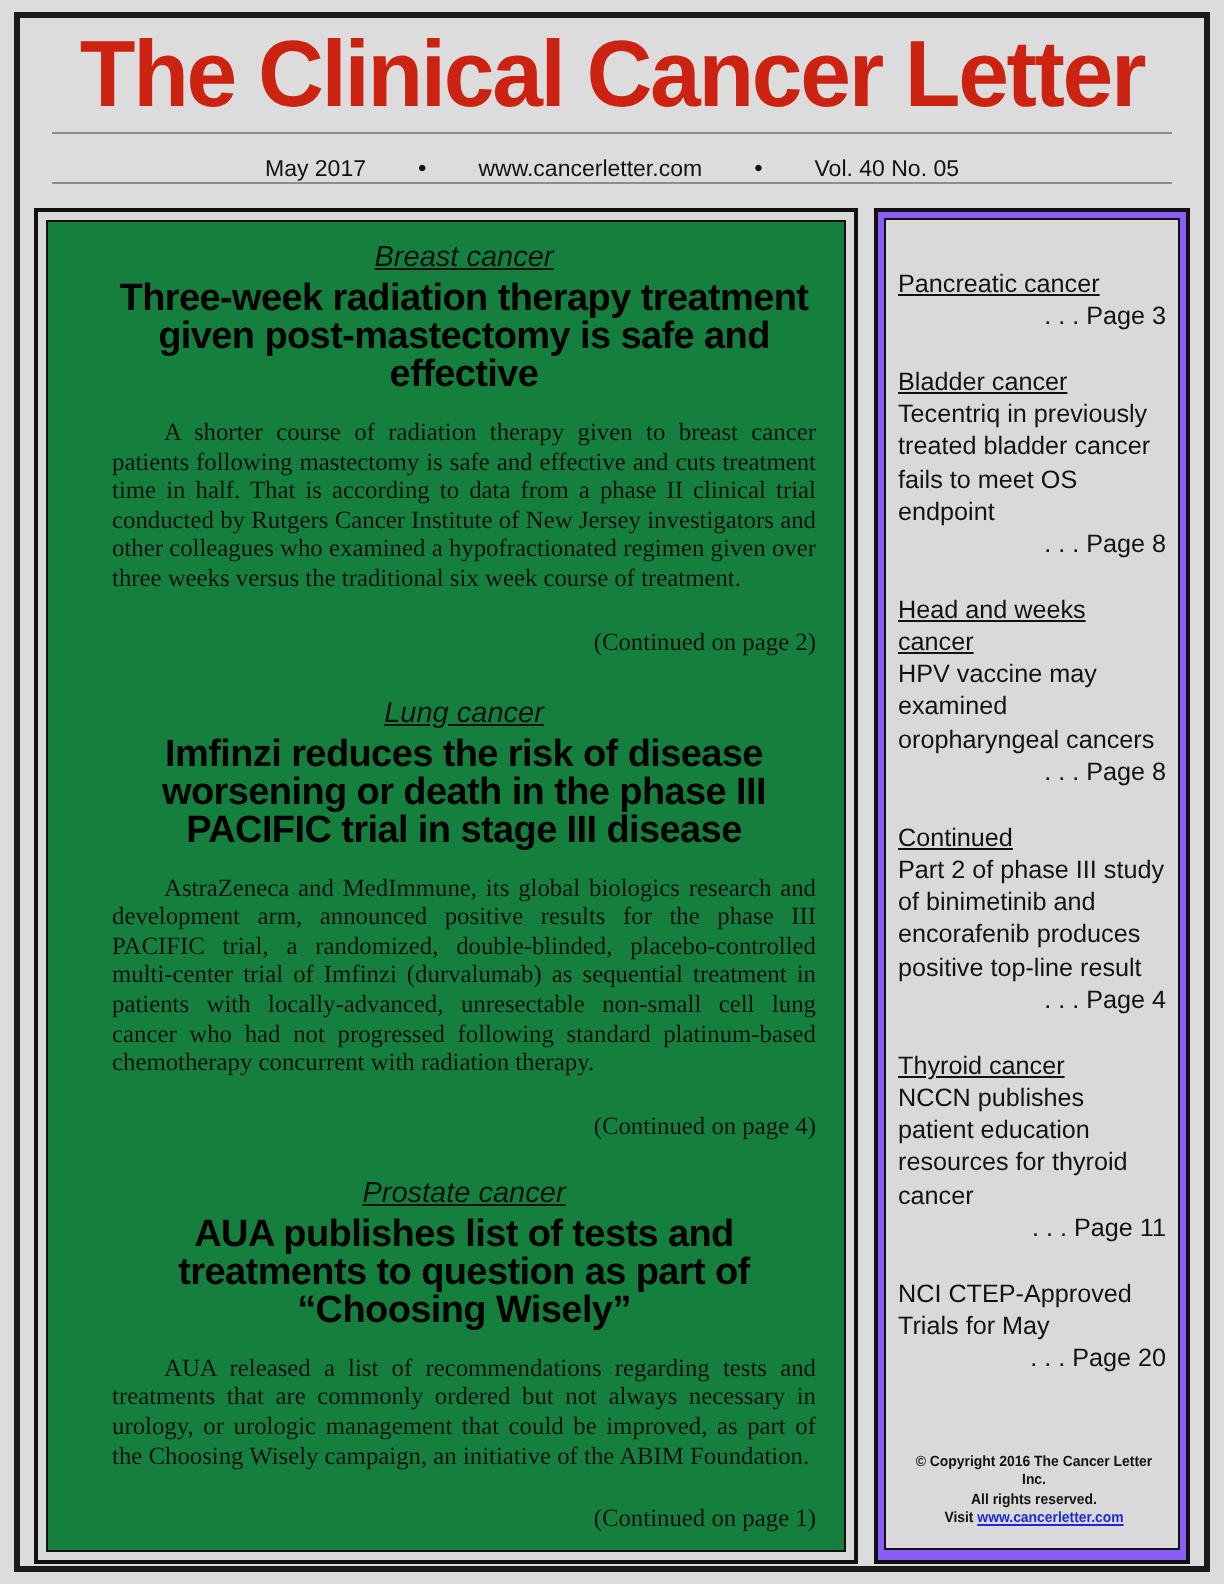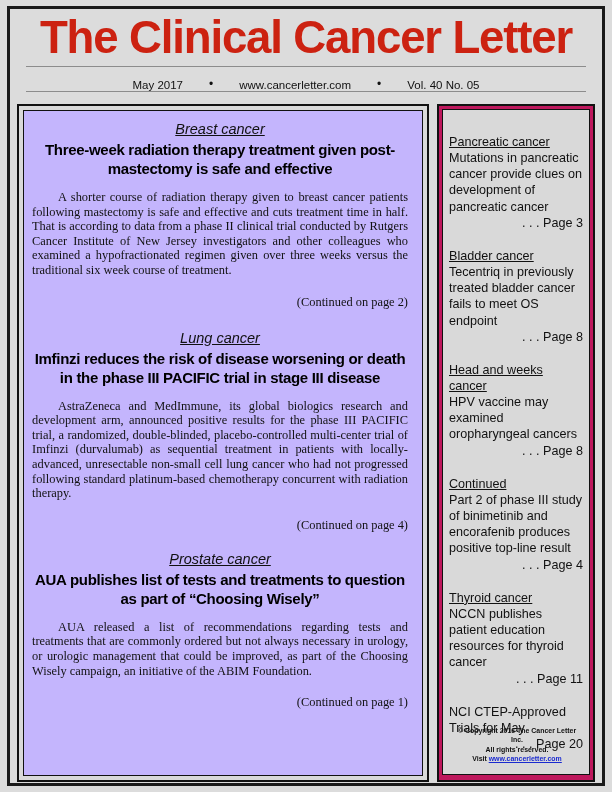--- a/index.html
+++ b/index.html
@@ -83,32 +83,32 @@
     box-sizing: border-box;
     border: 2px solid #111;
     background: #d9d9d9;
   }
   .main-inner {
     position: absolute;
     left: 4px; top: 4px;
     width: 400px; height: 666px;
     box-sizing: border-box;
     border: 1px solid #111;
-    background: #c4b5fd;
-    padding: 10px 14px 0 8px;
+    background: #15803d;
+    padding: 10px 14px 0 32px;
     overflow: hidden;
   }
 
   .side-col {
     position: absolute;
     left: 437px; top: 104px;
     width: 158px; height: 678px;
     box-sizing: border-box;
     border: 2px solid #111;
-    background: #be185d;
+    background: #8b5cf6;
   }
   .side-inner {
     position: absolute;
     left: 3px; top: 3px;
     width: 148px; height: 666px;
     box-sizing: border-box;
     border: 1px solid #111;
     background: #d9d9d9;
     padding: 24px 6px 0 6px;
     overflow: hidden;
@@ -122,21 +122,21 @@
     font-style: italic;
     font-size: 14.5px;
     text-decoration: underline;
     color: #111;
     margin-bottom: 3px;
   }
   .headline {
     text-align: center;
     font-family: "Liberation Sans", sans-serif;
     font-weight: bold;
-    font-size: 15px;
+    font-size: 19px;
     line-height: 19px;
     color: #000;
     letter-spacing: -0.3px;
     margin-bottom: 12px;
   }
   .body-text {
     font-family: "Liberation Serif", serif;
     font-size: 12.4px;
     line-height: 14.6px;
     color: #111;
@@ -245,21 +245,20 @@
       </div>
 
     </div>
   </div>
 
   <div class="side-col">
     <div class="side-inner">
 
       <div class="side-item">
         <div class="side-head">Pancreatic cancer</div>
-        <div class="side-body">Mutations in pancreatic cancer provide clues on development of pancreatic cancer</div>
         <div class="side-page">. . . Page 3</div>
       </div>
 
       <div class="side-item">
         <div class="side-head">Bladder cancer</div>
         <div class="side-body">Tecentriq in previously treated bladder cancer fails to meet OS endpoint</div>
         <div class="side-page">. . . Page 8</div>
       </div>
 
       <div class="side-item">

